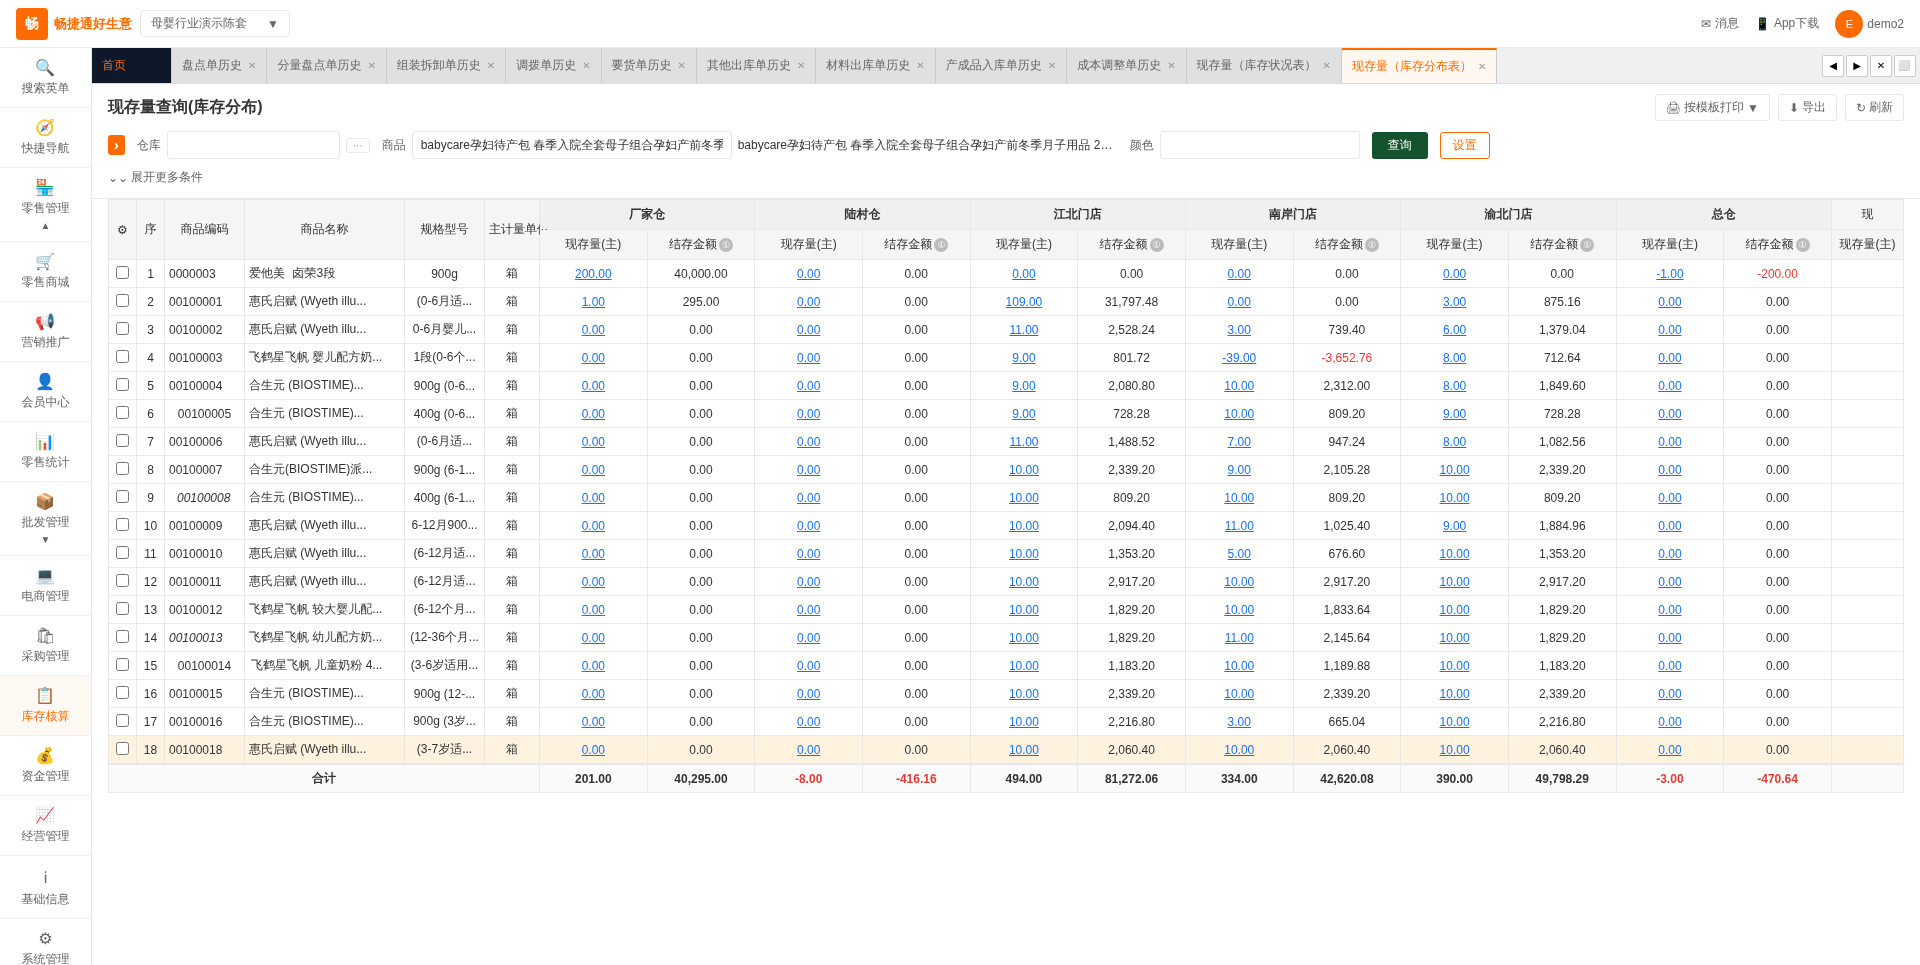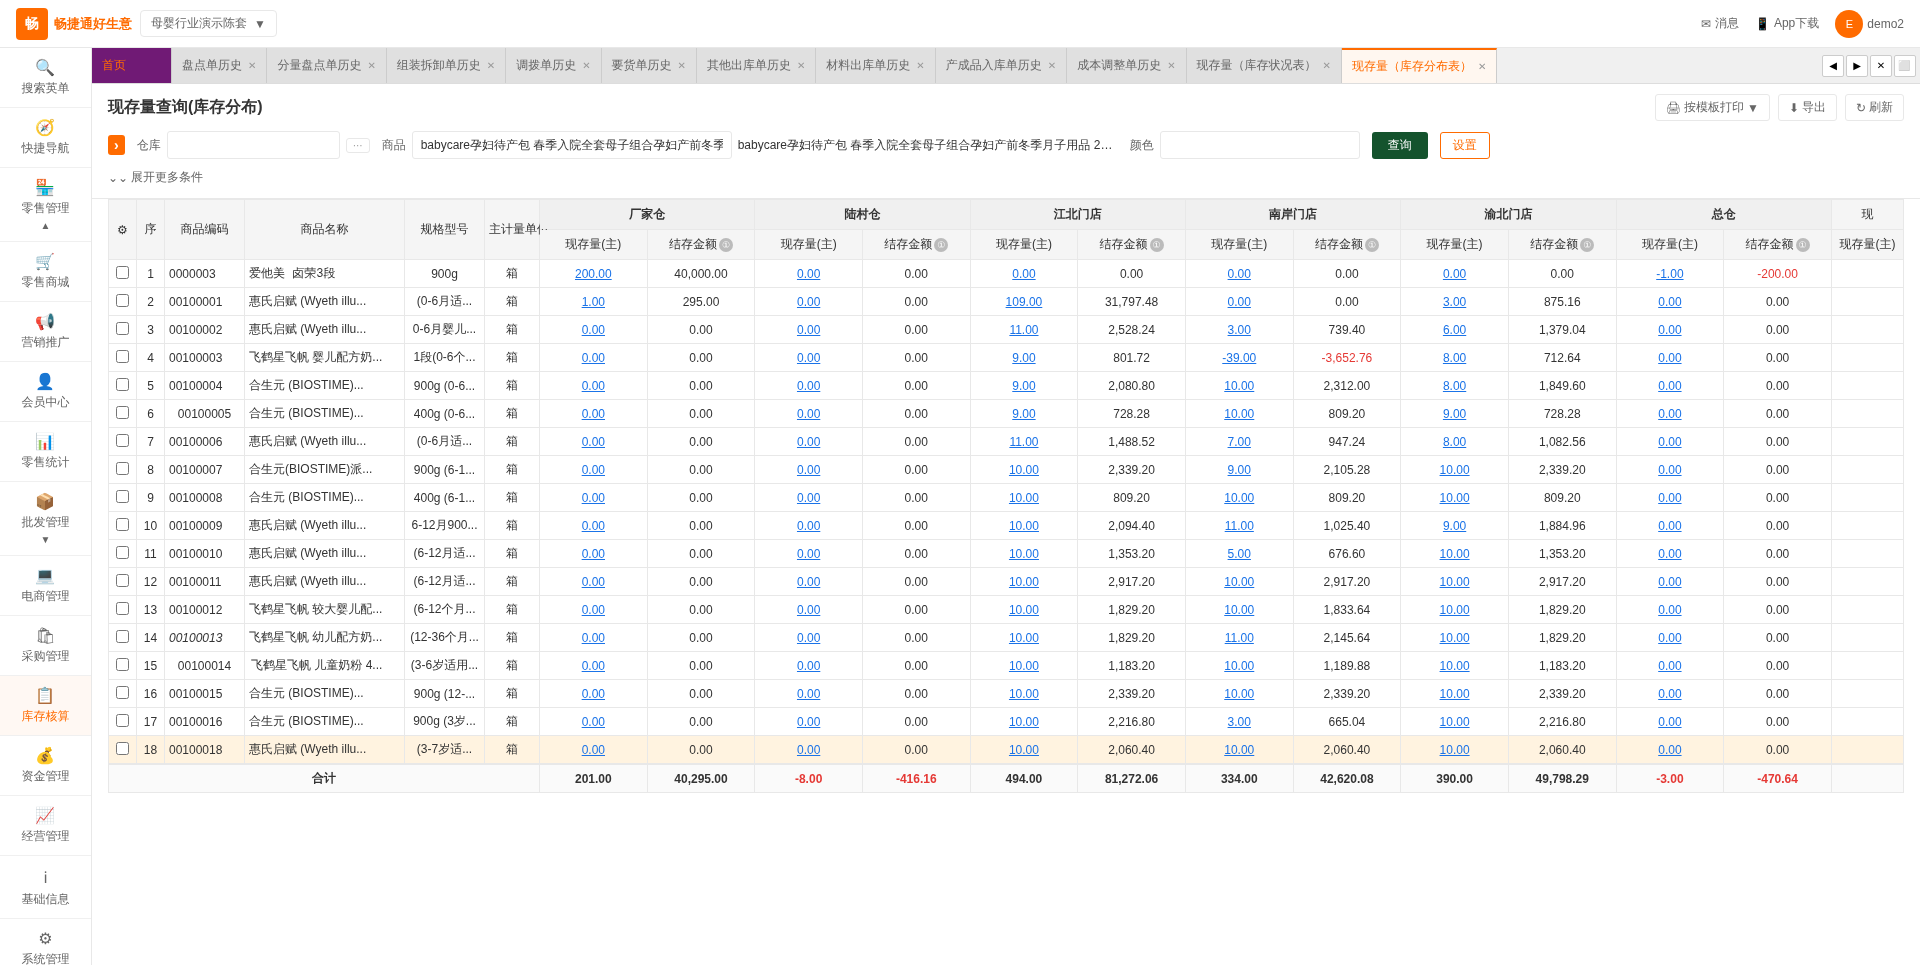--- a/index.html
+++ b/index.html
@@ -14,21 +14,21 @@
       justify-content: space-between;
       padding: 0 16px;
       border-bottom: 1px solid #e8e8e8;
       position: fixed;
       top: 0; left: 0; right: 0;
       z-index: 100;
     }
     .top-bar-left { display: flex; align-items: center; gap: 8px; }
     .logo-area { display: flex; align-items: center; gap: 6px; color: #ff6b00; font-weight: bold; font-size: 13px; }
     .logo-icon { width: 32px; height: 32px; background: #ff6b00; border-radius: 4px; display: flex; align-items: center; justify-content: center; color: white; font-size: 14px; font-weight: bold; }
-    .store-selector { display: flex; align-items: center; gap: 7px; padding: 4px 10px; border: 1px solid #e8e8e8; border-radius: 4px; cursor: pointer; font-size: 12px; color: #666; }
+    .store-selector { display: flex; align-items: center; gap: 20px; padding: 4px 10px; border: 1px solid #e8e8e8; border-radius: 4px; cursor: pointer; font-size: 12px; color: #666; }
     .top-bar-right { display: flex; align-items: center; gap: 16px; }
     .top-bar-btn { display: flex; align-items: center; gap: 4px; color: #666; cursor: pointer; font-size: 12px; }
     .user-avatar { width: 28px; height: 28px; border-radius: 50%; background: #ff6b00; display: flex; align-items: center; justify-content: center; color: white; font-size: 11px; }
     
     
     .sidebar {
       position: fixed;
       top: 48px; left: 0; bottom: 0;
       width: 92px;
       background: #fff;
@@ -75,21 +75,21 @@
       height: 100%;
       background: #e0e0e0;
       border-right: 1px solid #ccc;
       cursor: pointer;
       white-space: nowrap;
       font-size: 12px;
       color: #666;
       gap: 4px;
       min-width: 80px;
     }
-    .tab:first-child { background: #701a75; color: #ff6b00; }
+    .tab:first-child { background: #0f172a; color: #ff6b00; }
     .tab.active { background: #fff7f0; color: #ff6b00; border-top: 2px solid #ff6b00; }
     .tab-close { font-size: 10px; color: #999; cursor: pointer; margin-left: 2px; }
     .tab-nav { display: flex; align-items: center; padding: 0 4px; gap: 2px; }
     .tab-nav-btn { width: 22px; height: 22px; border: 1px solid #ccc; background: #fff; border-radius: 2px; cursor: pointer; display: flex; align-items: center; justify-content: center; font-size: 10px; }
     
     
     .main-content {
       position: fixed;
       top: 84px;
       left: 92px; right: 0; bottom: 0;
@@ -683,21 +683,21 @@
     <td class="">2,105.28</td>
     <td><span class="num-link">10.00</span></td>
     <td>2,339.20</td>
     <td><span class="num-link ">0.00</span></td>
     <td class="">0.00</td>
     <td></td>
   </tr>
             <tr>
     <td><input type="checkbox" style=""></td>
     <td>9</td>
-    <td style="text-align:left;padding-left:4px;">00100008</td>
+    <td style="text-align:left;padding-left:12px;font-style:italic;">00100008</td>
     <td style="text-align:left;padding-left:4px;" title="合生元 (BIOSTIME)...">合生元 (BIOSTIME)...</td>
     <td>400g (6-1...</td>
     <td>箱</td>
     <td><span class="num-link">0.00</span></td>
     <td>0.00</td>
     <td><span class="num-link">0.00</span></td>
     <td>0.00</td>
     <td><span class="num-link">10.00</span></td>
     <td>809.20</td>
     <td><span class="num-link ">10.00</span></td>

